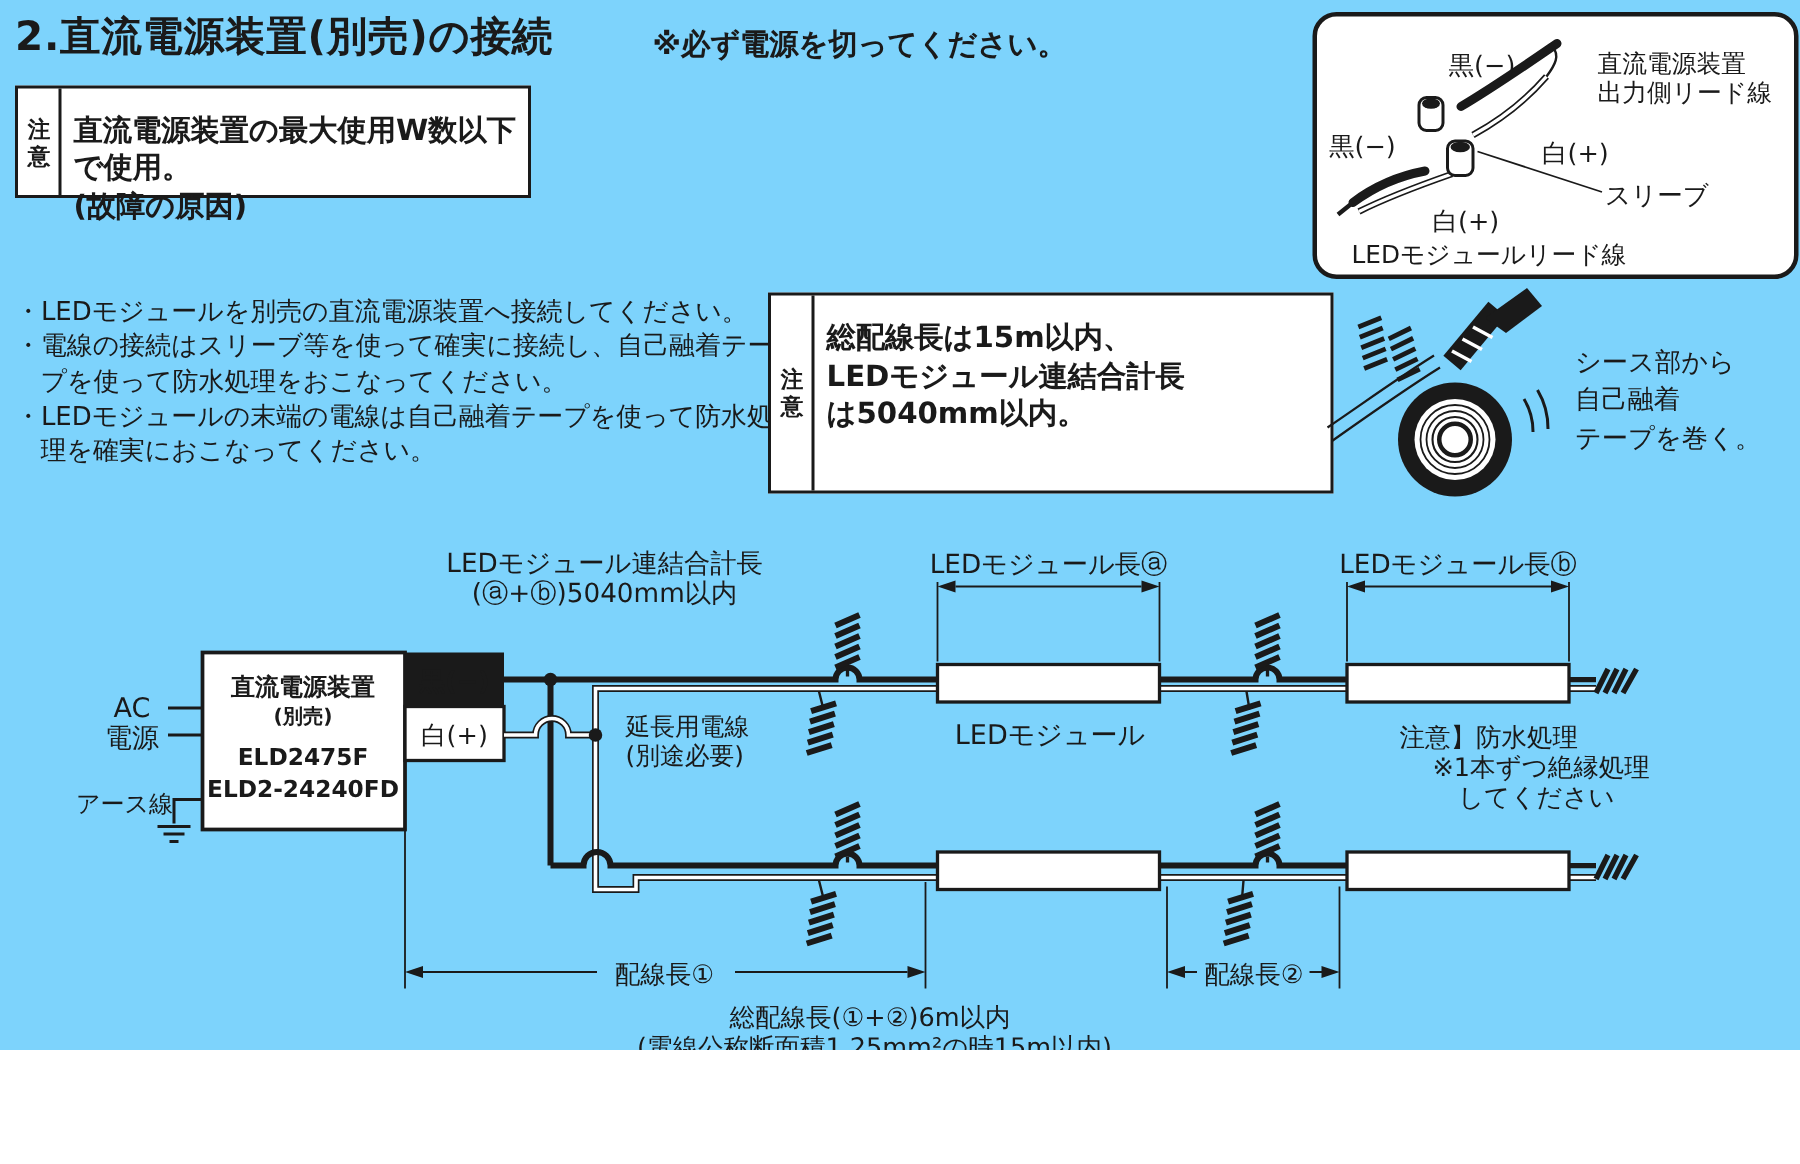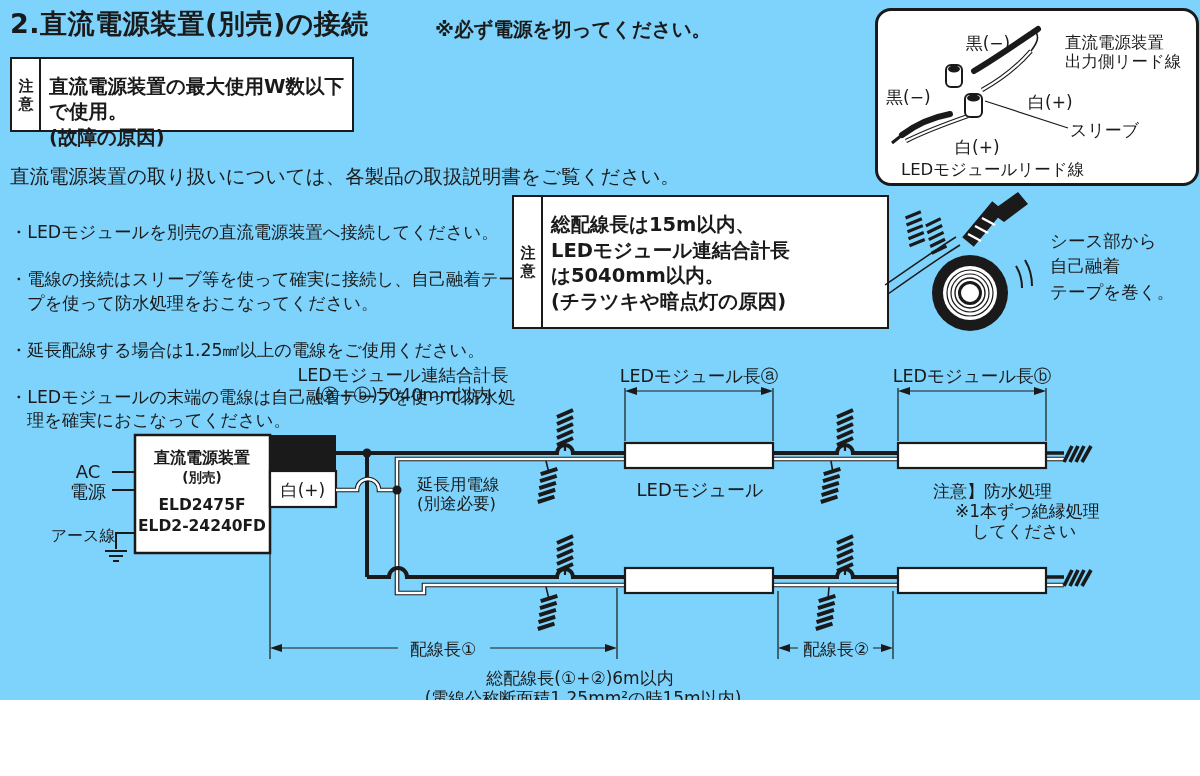--- a/index.html
+++ b/index.html
@@ -7,21 +7,21 @@
         font-family:"DejaVu Sans","Liberation Sans",sans-serif;color:#1a1a1a;}
   .abs{position:absolute;}
   .h2title{font-size:27px;font-weight:bold;letter-spacing:0.5px;}
   .topnote{font-size:19.5px;font-weight:bold;}
   .cautionbox{border:2.5px solid #1a1a1a;display:flex;background:#fff;}
   .clabel{border-right:2.5px solid #1a1a1a;display:flex;align-items:center;justify-content:center;flex:0 0 27px;}
   .clabel span{display:block;width:16px;font-size:15px;font-weight:bold;line-height:1.2;word-break:break-all;text-align:right;}
   .cbody{padding:15px 8px;font-weight:bold;font-size:19.5px;line-height:1.3;}
   .intro{font-size:19.5px;}
   .bullets{width:522px;font-size:17.3px;line-height:23.3px;}
-  .bullets div{padding-left:17px;text-indent:-17px;margin-top:24px;}
+  .bullets div{padding-left:17px;text-indent:-17px;}
   .sleevefig{border:3px solid #1a1a1a;border-radius:16px;background:#fff;}
   .s3title{font-size:26px;font-weight:bold;}
   .s3body{font-size:19.5px;}
   svg text{font-family:"DejaVu Sans","Liberation Sans",sans-serif;fill:#1a1a1a;}
   .ln{stroke:#1a1a1a;fill:none;}
 </style>
 </head>
 <body>
 
 <div class="page">
@@ -32,38 +32,35 @@
   <div class="abs cautionbox" style="left:10px;top:57px;width:340px;height:71px;">
     <div class="clabel">
         <span>注意</span>
       </div>
     <div class="cbody">
       <div>直流電源装置の最大使用W数以下で使用。</div>
       <div>(故障の原因)</div>
     </div>
   </div>
 
-  <div class="abs intro" style="left:10px;top:163px;">直流電源装置の取り扱いについては、各製品の取扱説明書をご覧ください。</div>
 
   <div class="abs bullets" style="left:10px;top:197px;">
     <div>・LEDモジュールを別売の直流電源装置へ接続してください。</div>
     <div>・電線の接続はスリーブ等を使って確実に接続し、自己融着テープを使って防水処理をおこなってください。</div>
-    <div>・延長配線する場合は1.25㎟以上の電線をご使用ください。</div>
     <div>・LEDモジュールの末端の電線は自己融着テープを使って防水処理を確実におこなってください。</div>
   </div>
 
   <div class="abs cautionbox" style="left:512px;top:195px;width:373px;height:130px;">
     <div class="clabel">
         <span>注意</span>
       </div>
     <div class="cbody" style="line-height:1.32;">
       <div>総配線長は15m以内、</div>
       <div>LEDモジュール連結合計長</div>
       <div>は5040mm以内。</div>
-      <div>(チラツキや暗点灯の原因)</div>
     </div>
   </div>
 
   <div class="abs sleevefig" style="left:875px;top:8px;width:318px;height:172px;">
     <svg width="318" height="172" viewBox="0 0 318 172">
       <g>
         <path class="ln" d="M190,117 L107,90" stroke-width="1.2"></path>
         <path class="ln" d="M96,60 C118,47 138,33 160,18" stroke-width="6" stroke-linecap="round"></path>
         <path class="ln" d="M104,79 C124,68 140,55 153,40" stroke-width="4.4"></path>
         <path d="M104,79 C124,68 140,55 153,40" stroke="#fff" stroke-width="2.2" fill="none"></path>

